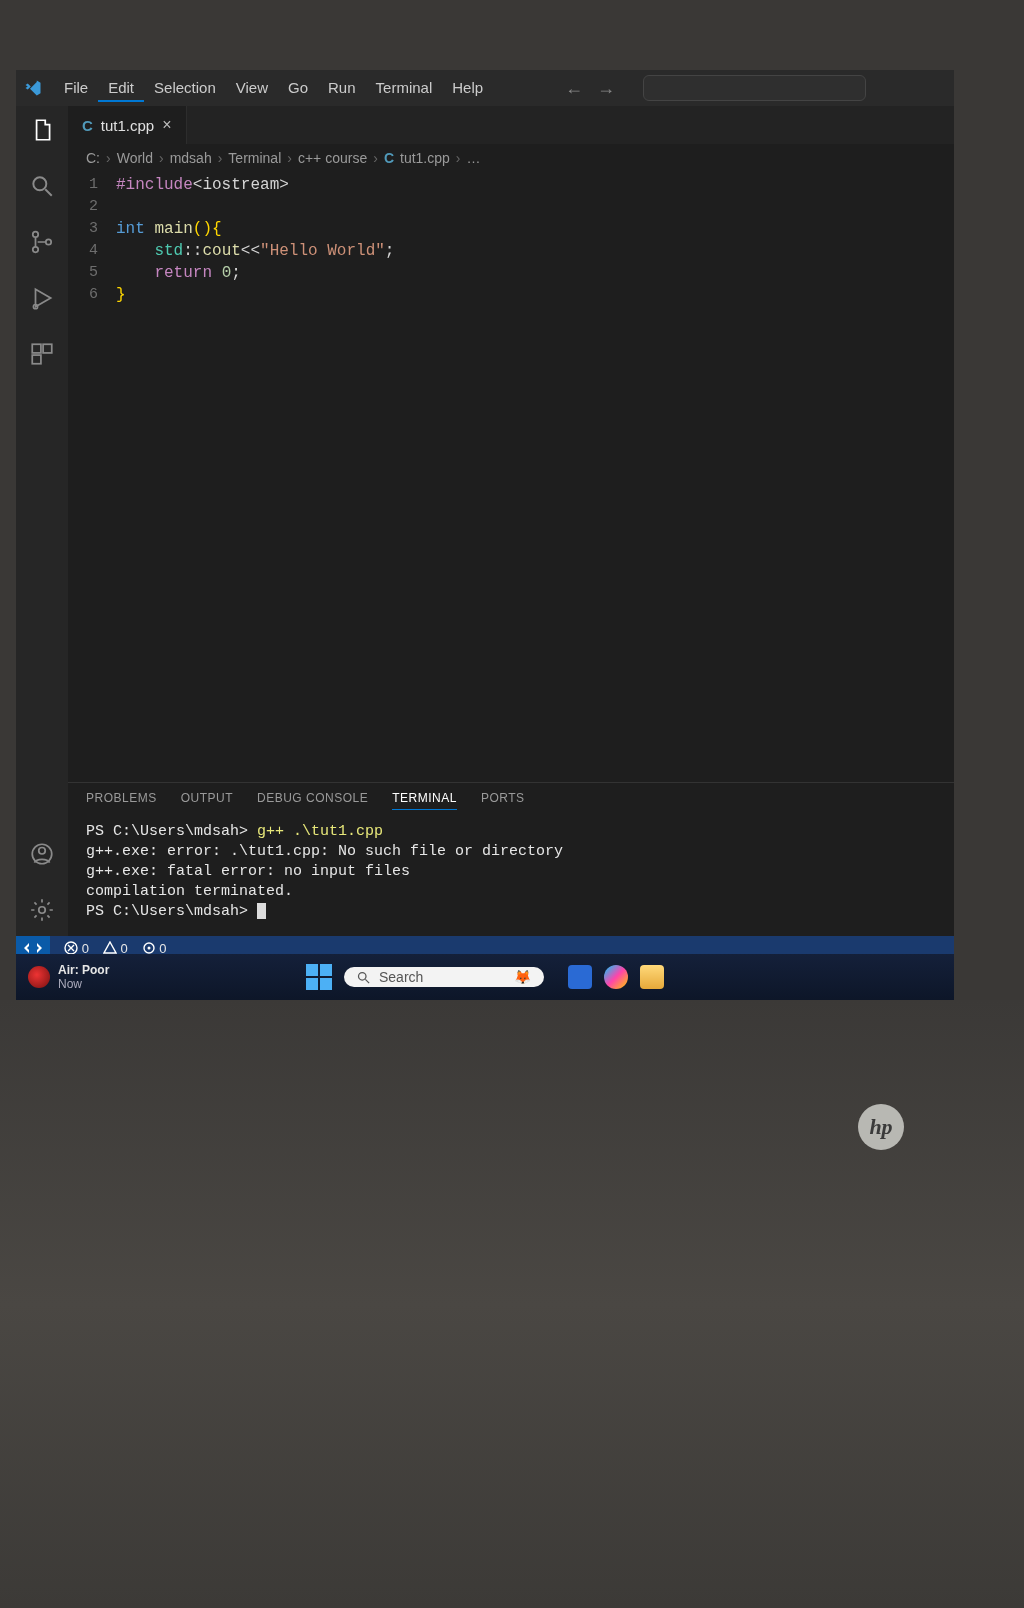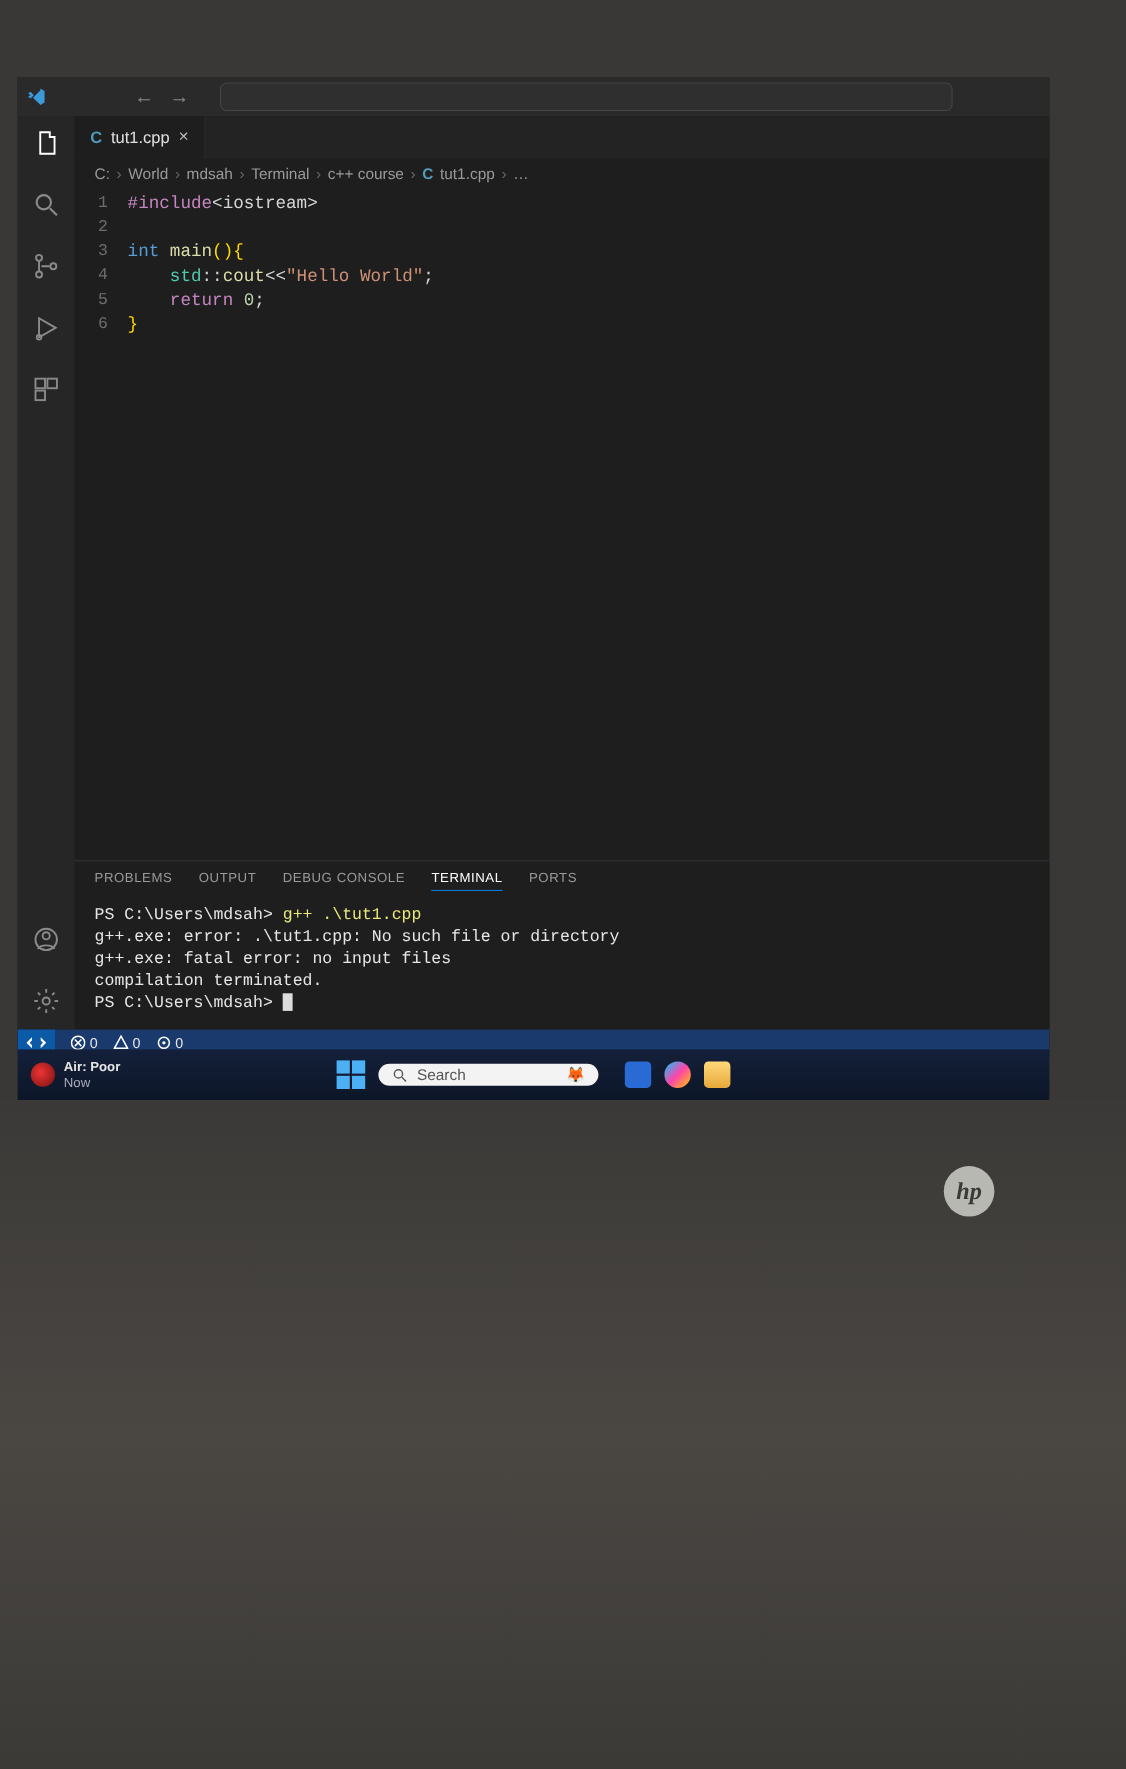--- a/index.html
+++ b/index.html
@@ -263,21 +263,21 @@
   }
   
   .bottom-chassis {
     position: absolute;
     top: 1000px;
     left: 0; right: 0; bottom: 0;
     background: linear-gradient(#3b3937, #4a4743 50%, #3c3a37);
   }
   .hp-logo {
     position: absolute;
-    top: 1060px;
+    top: 1104px;
     right: 120px;
     width: 46px; height: 46px;
     border-radius: 50%;
     background: #b8b8b3;
     color: #3a3a3a;
     display: flex; align-items: center; justify-content: center;
     font-style: italic;
     font-weight: bold;
     font-size: 22px;
     font-family: Georgia, serif;
@@ -287,20 +287,30 @@
 <body>
 
 <div class="laptop-frame">
 
   <div class="screen">
 
     <div class="menu-bar">
       <svg class="vscode-logo" viewBox="0 0 24 24">
           <path fill="#3b99d8" d="M17 2l5 3v14l-5 3-9-9 9-9zM2 8l3-2 4 4-4 4-3-2 3-2-3-2z"></path>
         </svg>
+      <div id="menu-items" style="display: flex;">
+          <div class="menu-item">File</div>
+          <div class="menu-item active">Edit</div>
+          <div class="menu-item">Selection</div>
+          <div class="menu-item">View</div>
+          <div class="menu-item">Go</div>
+          <div class="menu-item">Run</div>
+          <div class="menu-item">Terminal</div>
+          <div class="menu-item">Help</div>
+        </div>
       <div class="nav-arrows">
         <span>←</span>
         <span>→</span>
       </div>
       <div class="search-pill"></div>
     </div>
 
     <div class="body-row">
 
       <div class="activity-bar">

